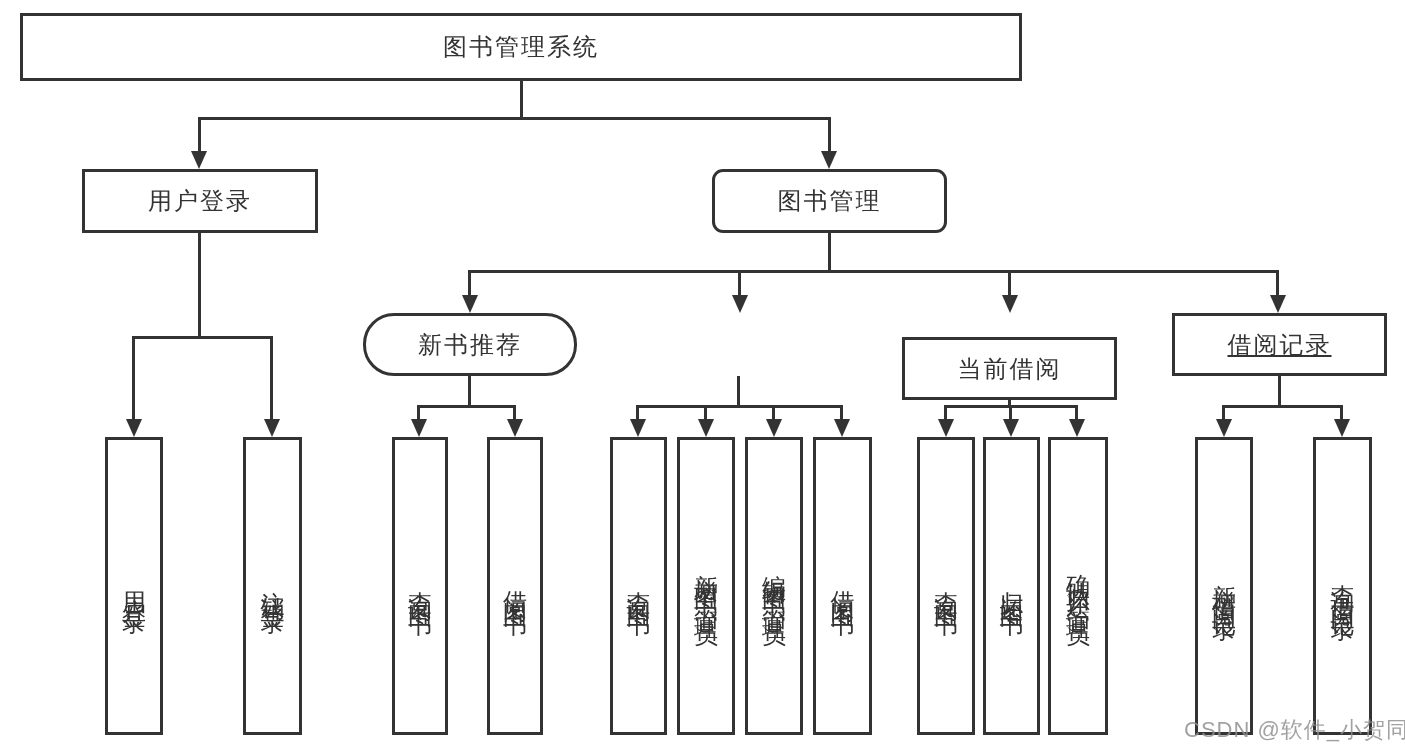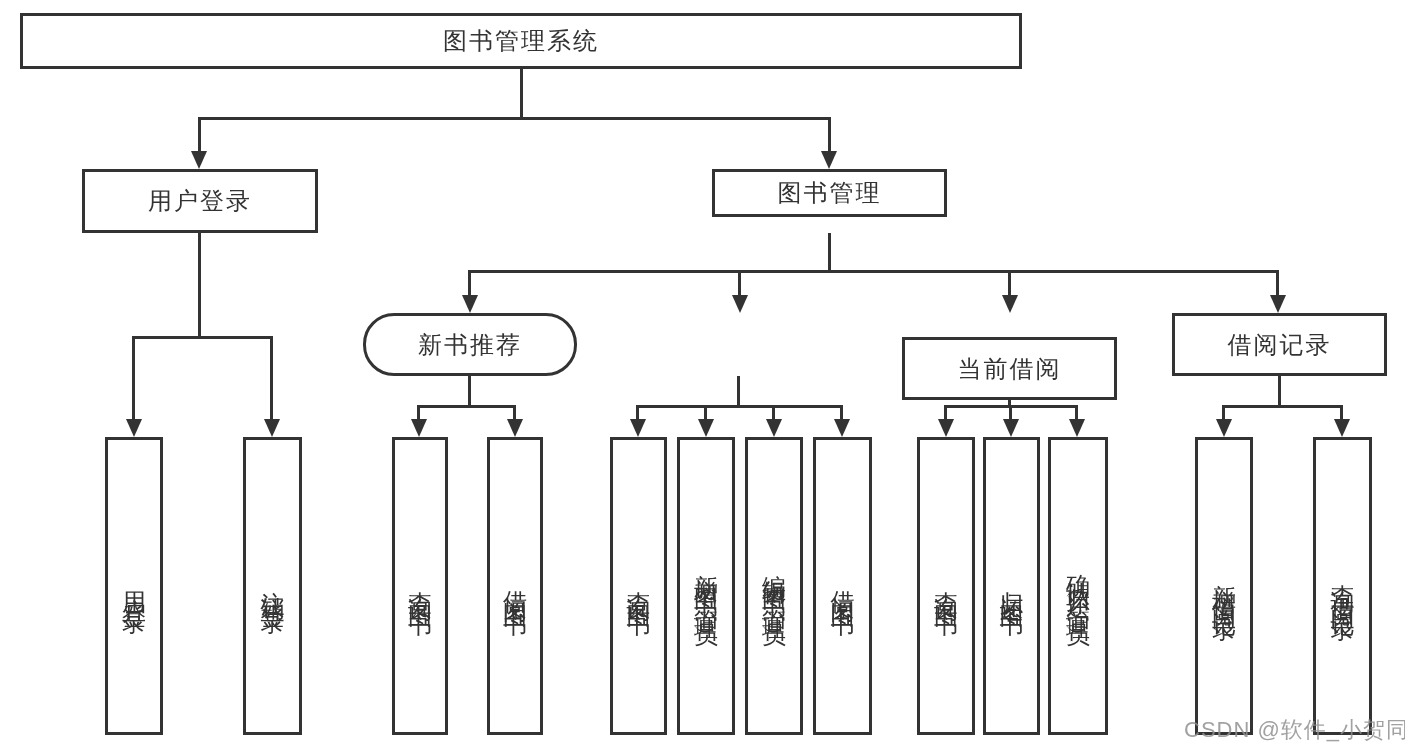--- a/index.html
+++ b/index.html
@@ -27,31 +27,31 @@
   .watermark{
     position:absolute;font-size:22px;letter-spacing:1px;white-space:nowrap;
     color:rgba(145,145,145,0.85);z-index:5;
   }
 </style>
 </head>
 <body>
 
 <div class="canvas">
 
-  <div class="hbox" style="left:20px;top:13px;width:1002px;height:56px;">图书管理系统</div>
+  <div class="hbox" style="left:20px;top:13px;width:1002px;height:68px;">图书管理系统</div>
 
   <div class="ln" style="left:520px;top:69px;width:3px;height:48px;"></div>
   <div class="ln" style="left:198px;top:117px;width:633px;height:3px;"></div>
   <div class="ln" style="left:198px;top:117px;width:3px;height:34px;"></div>
   <div class="ah" style="left:191px;top:151px;"></div>
   <div class="ln" style="left:828px;top:117px;width:3px;height:34px;"></div>
   <div class="ah" style="left:821px;top:151px;"></div>
 
   <div class="hbox" style="left:82px;top:169px;width:236px;height:64px;">用户登录</div>
-  <div class="hbox" style="left:712px;top:169px;width:235px;height:48px;">图书管理</div>
+  <div class="hbox" style="left:712px;top:169px;width:235px;height:64px;border-radius:11px;">图书管理</div>
 
   <div class="ln" style="left:198px;top:233px;width:3px;height:103px;"></div>
   <div class="ln" style="left:132px;top:336px;width:141px;height:3px;"></div>
   <div class="ln" style="left:132px;top:336px;width:3px;height:83px;"></div>
   <div class="ah" style="left:126px;top:419px;"></div>
   <div class="ln" style="left:270px;top:336px;width:3px;height:83px;"></div>
   <div class="ah" style="left:264px;top:419px;"></div>
 
   <div class="ln" style="left:828px;top:233px;width:3px;height:37px;"></div>
   <div class="ln" style="left:468px;top:270px;width:811px;height:3px;"></div>
@@ -59,21 +59,21 @@
   <div class="ah" style="left:462px;top:295px;"></div>
   <div class="ln" style="left:738px;top:270px;width:3px;height:25px;"></div>
   <div class="ah" style="left:732px;top:295px;"></div>
   <div class="ln" style="left:1008px;top:270px;width:3px;height:25px;"></div>
   <div class="ah" style="left:1002px;top:295px;"></div>
   <div class="ln" style="left:1276px;top:270px;width:3px;height:25px;"></div>
   <div class="ah" style="left:1270px;top:295px;"></div>
 
   <div class="hbox" style="left:363px;top:313px;width:214px;height:63px;border-radius:31px;">新书推荐</div>
   <div class="hbox" style="left:902px;top:313px;width:215px;height:63px;margin-top:24px;">当前借阅</div>
-  <div class="hbox" style="left:1172px;top:313px;width:215px;height:63px;">借阅记录</div>
+  <div class="hbox" style="left:1172px;top:313px;width:215px;height:63px;text-decoration:underline;">借阅记录</div>
 
   <div class="ln" style="left:468px;top:376px;width:3px;height:29px;"></div>
   <div class="ln" style="left:417px;top:405px;width:99px;height:3px;"></div>
   <div class="ln" style="left:417px;top:405px;width:3px;height:14px;"></div>
   <div class="ah" style="left:411px;top:419px;"></div>
   <div class="ln" style="left:513px;top:405px;width:3px;height:14px;"></div>
   <div class="ah" style="left:507px;top:419px;"></div>
 
   <div class="ln" style="left:737px;top:376px;width:3px;height:29px;"></div>
   <div class="ln" style="left:636px;top:405px;width:207px;height:3px;"></div>

